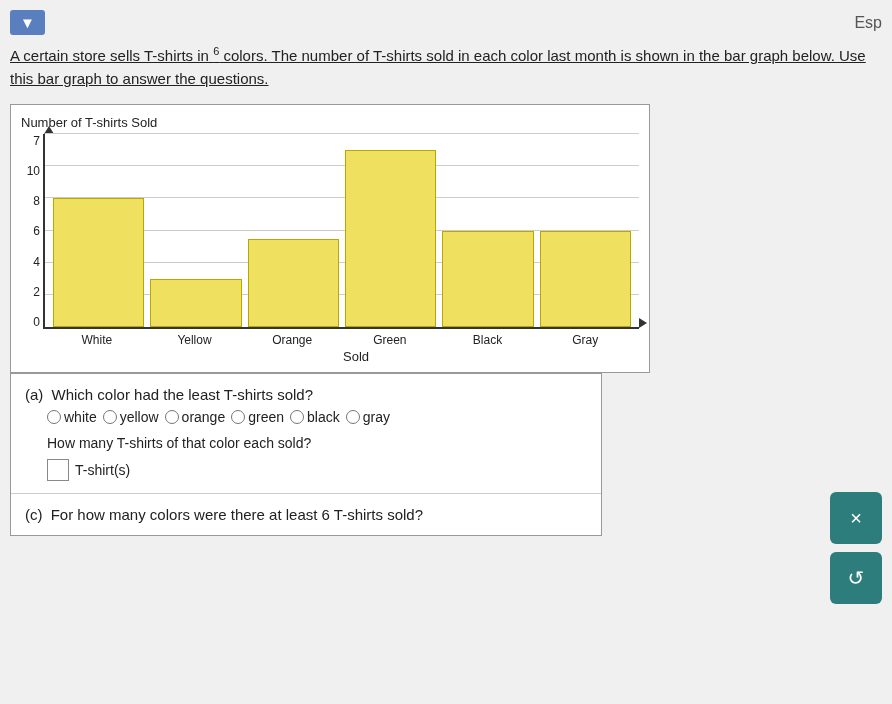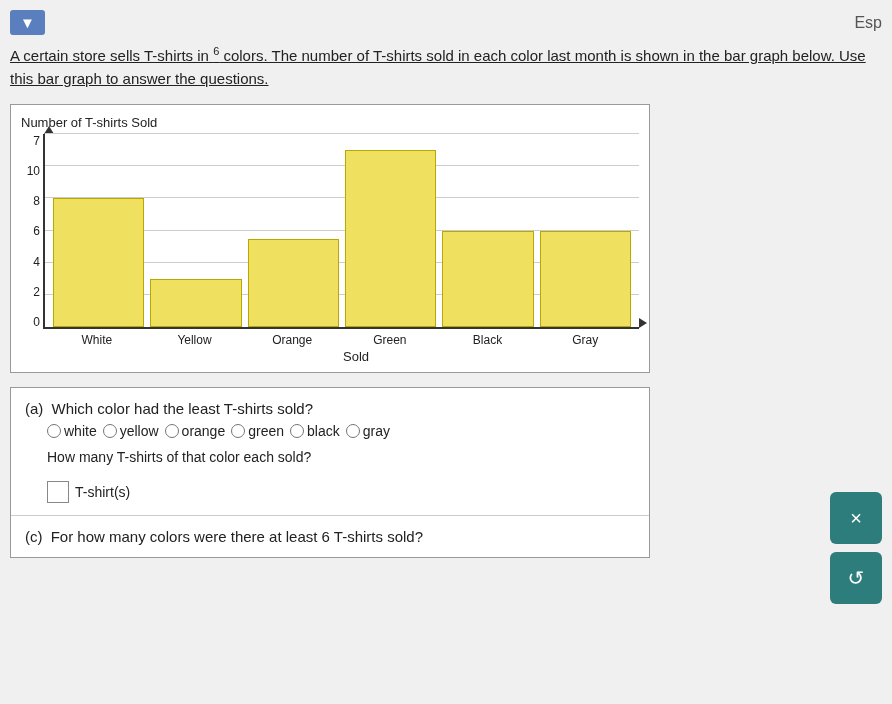--- a/index.html
+++ b/index.html
@@ -35,38 +35,37 @@
       margin-bottom: 14px;
       text-decoration: underline;
     }
     .problem-text sup {
       font-size: 11px;
     }
     .chart-container {
       border: 1.5px solid #999;
       background: white;
       padding: 10px 10px 8px 10px;
-      margin-bottom: 14px;
       width: 640px;
     }
     .chart-title {
       font-size: 13px;
       margin-bottom: 4px;
     }
     .x-axis-label {
       text-align: center;
       font-size: 13px;
       margin-top: 2px;
       margin-left: 30px;
     }
     
     .questions-box {
       border: 1.5px solid #999;
       background: white;
-      width: 640px;
+      width: 592px;
       font-size: 15px;
     }
     .question-part {
       padding: 12px 14px;
       border-bottom: 1px solid #ccc;
     }
     .question-part:last-child {
       border-bottom: none;
     }
     .part-label {
@@ -93,21 +92,21 @@
     }
     .sub-question {
       margin-top: 10px;
       margin-left: 22px;
       font-size: 14px;
     }
     .answer-input-row {
       display: flex;
       align-items: center;
       gap: 6px;
-      margin-top: 16px;
+      margin-top: 8px;
       margin-left: 22px;
     }
     .answer-box {
       width: 22px;
       height: 22px;
       border: 1.5px solid #888;
       background: white;
       display: inline-block;
     }
     .answer-label {

